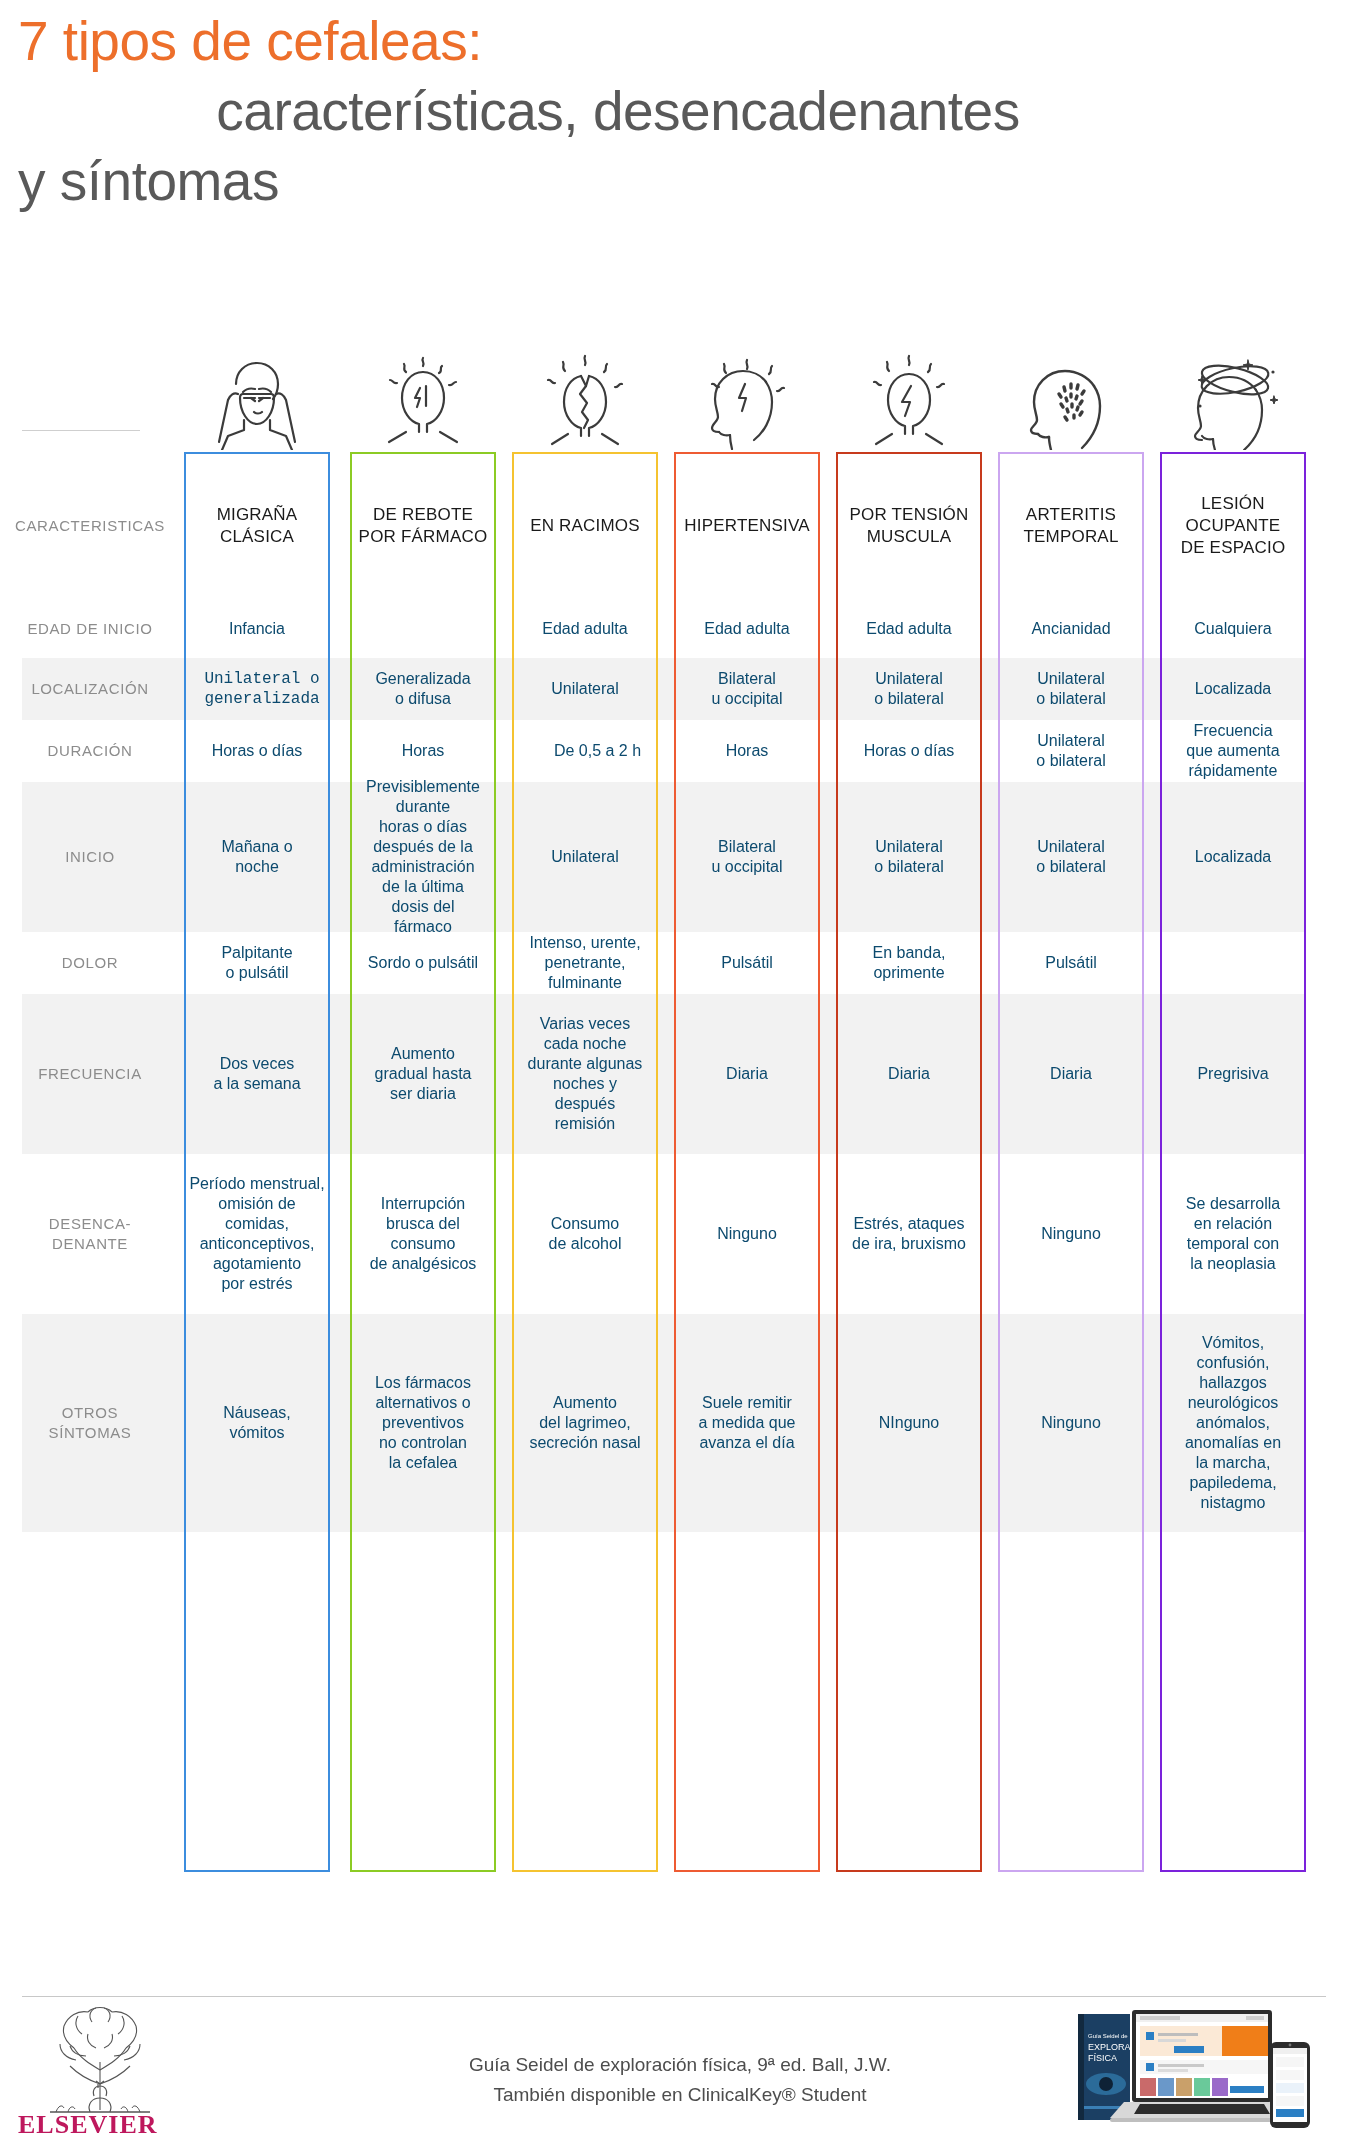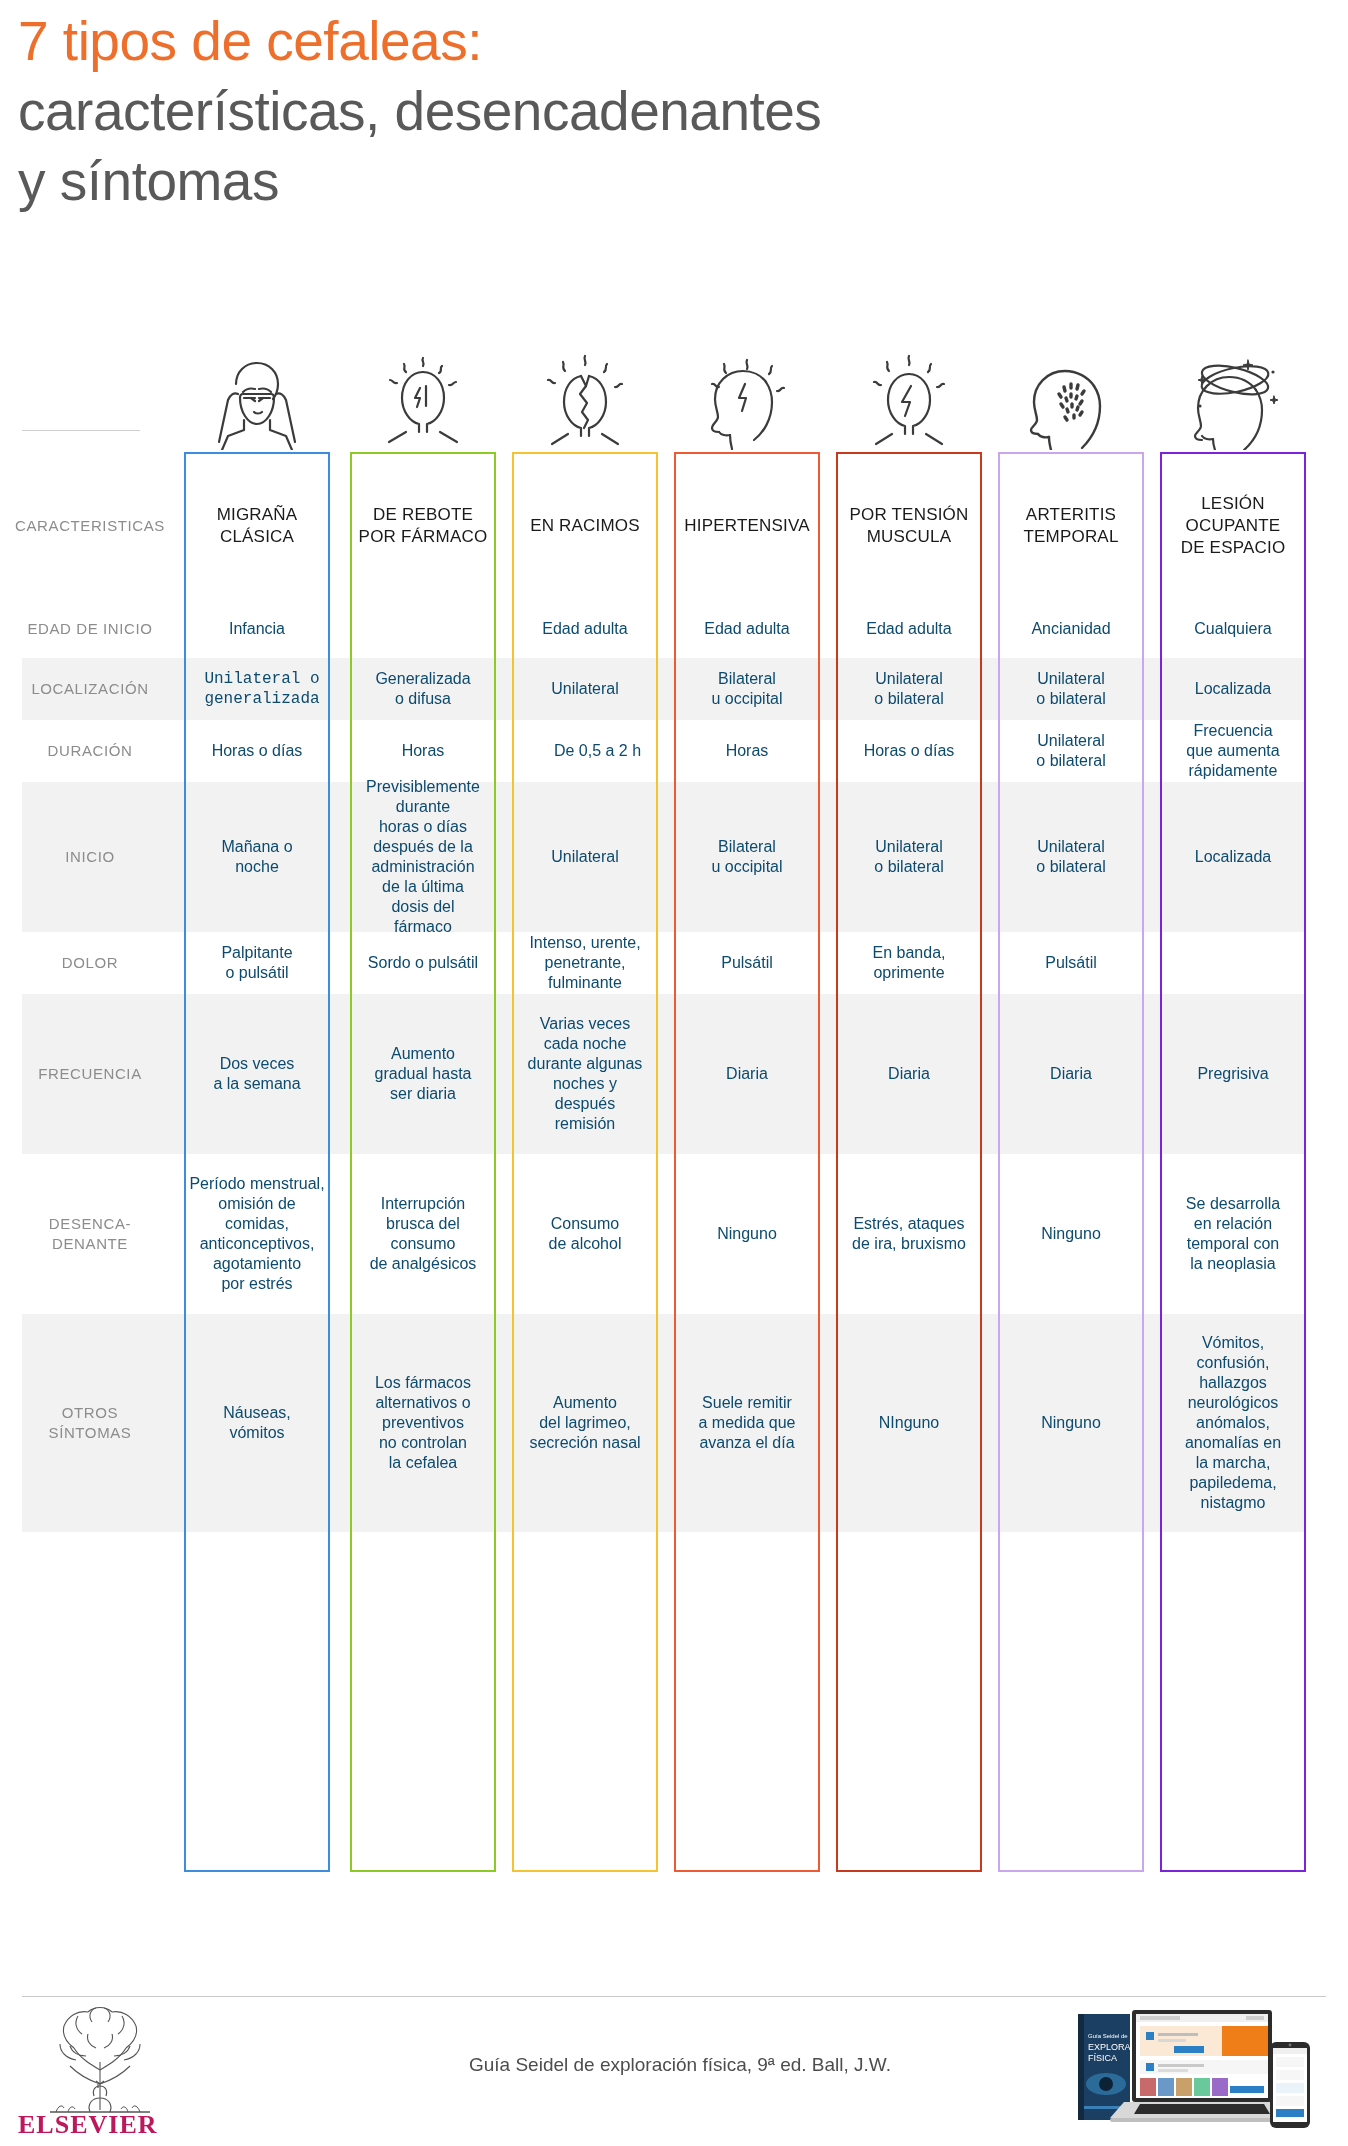--- a/index.html
+++ b/index.html
@@ -10,21 +10,21 @@
     font-family: "Liberation Sans", sans-serif;
     overflow: hidden;
   }
 
   .page { position: relative; width: 1348px; height: 2146px; background:#fff; }
 
   
   .title-block { position:absolute; left:18px; top:6px; width:1200px; }
   .title-line { font-family:"Liberation Sans", sans-serif; font-weight:400; letter-spacing:-0.5px; }
   .title-1 { font-size:55px; line-height:70px; color:#ED6F2B; }
-  .title-2 { font-size:55px; line-height:70px; color:#595959; }
+  .title-2 { font-size:55px; line-height:70px; color:#595959;text-align:center; }
   .title-3 { font-size:55px; line-height:70px; color:#595959; }
 
   
   .grid {
     position:absolute;
     left:0; top:452px;
     width:1348px;
     height:1420px;
   }
 
@@ -699,20 +699,21 @@
       <path d="M30 112h100" stroke-width="1.6"></path>
       <g stroke-width="1">
         <path d="M36 112c2-6 6-8 8-4M48 112c1-5 5-7 7-3M120 112c-2-6-6-8-8-4M108 112c-1-5-5-7-7-3"></path>
       </g>
     </svg>
   </div>
   <div class="elsevier-word">ELSEVIER</div>
 
   <div class="footer-text">
     <div>Guía Seidel de exploración física, 9ª ed. Ball, J.W.</div>
+    <div>También disponible en ClinicalKey® Student</div>
   </div>
 
   <div class="promo">
     <svg width="250" height="140" viewBox="0 0 250 140">
 
       <rect x="8" y="14" width="52" height="106" fill="#1b3f63"></rect>
       <rect x="8" y="14" width="6" height="106" fill="#12293f"></rect>
       <text x="18" y="38" font-family="Liberation Sans, sans-serif" font-size="6" fill="#ffffff">Guía Seidel de</text>
       <text x="18" y="50" font-family="Liberation Sans, sans-serif" font-size="9" fill="#ffffff">EXPLORACIÓN</text>
       <text x="18" y="61" font-family="Liberation Sans, sans-serif" font-size="9" fill="#ffffff">FÍSICA</text>

